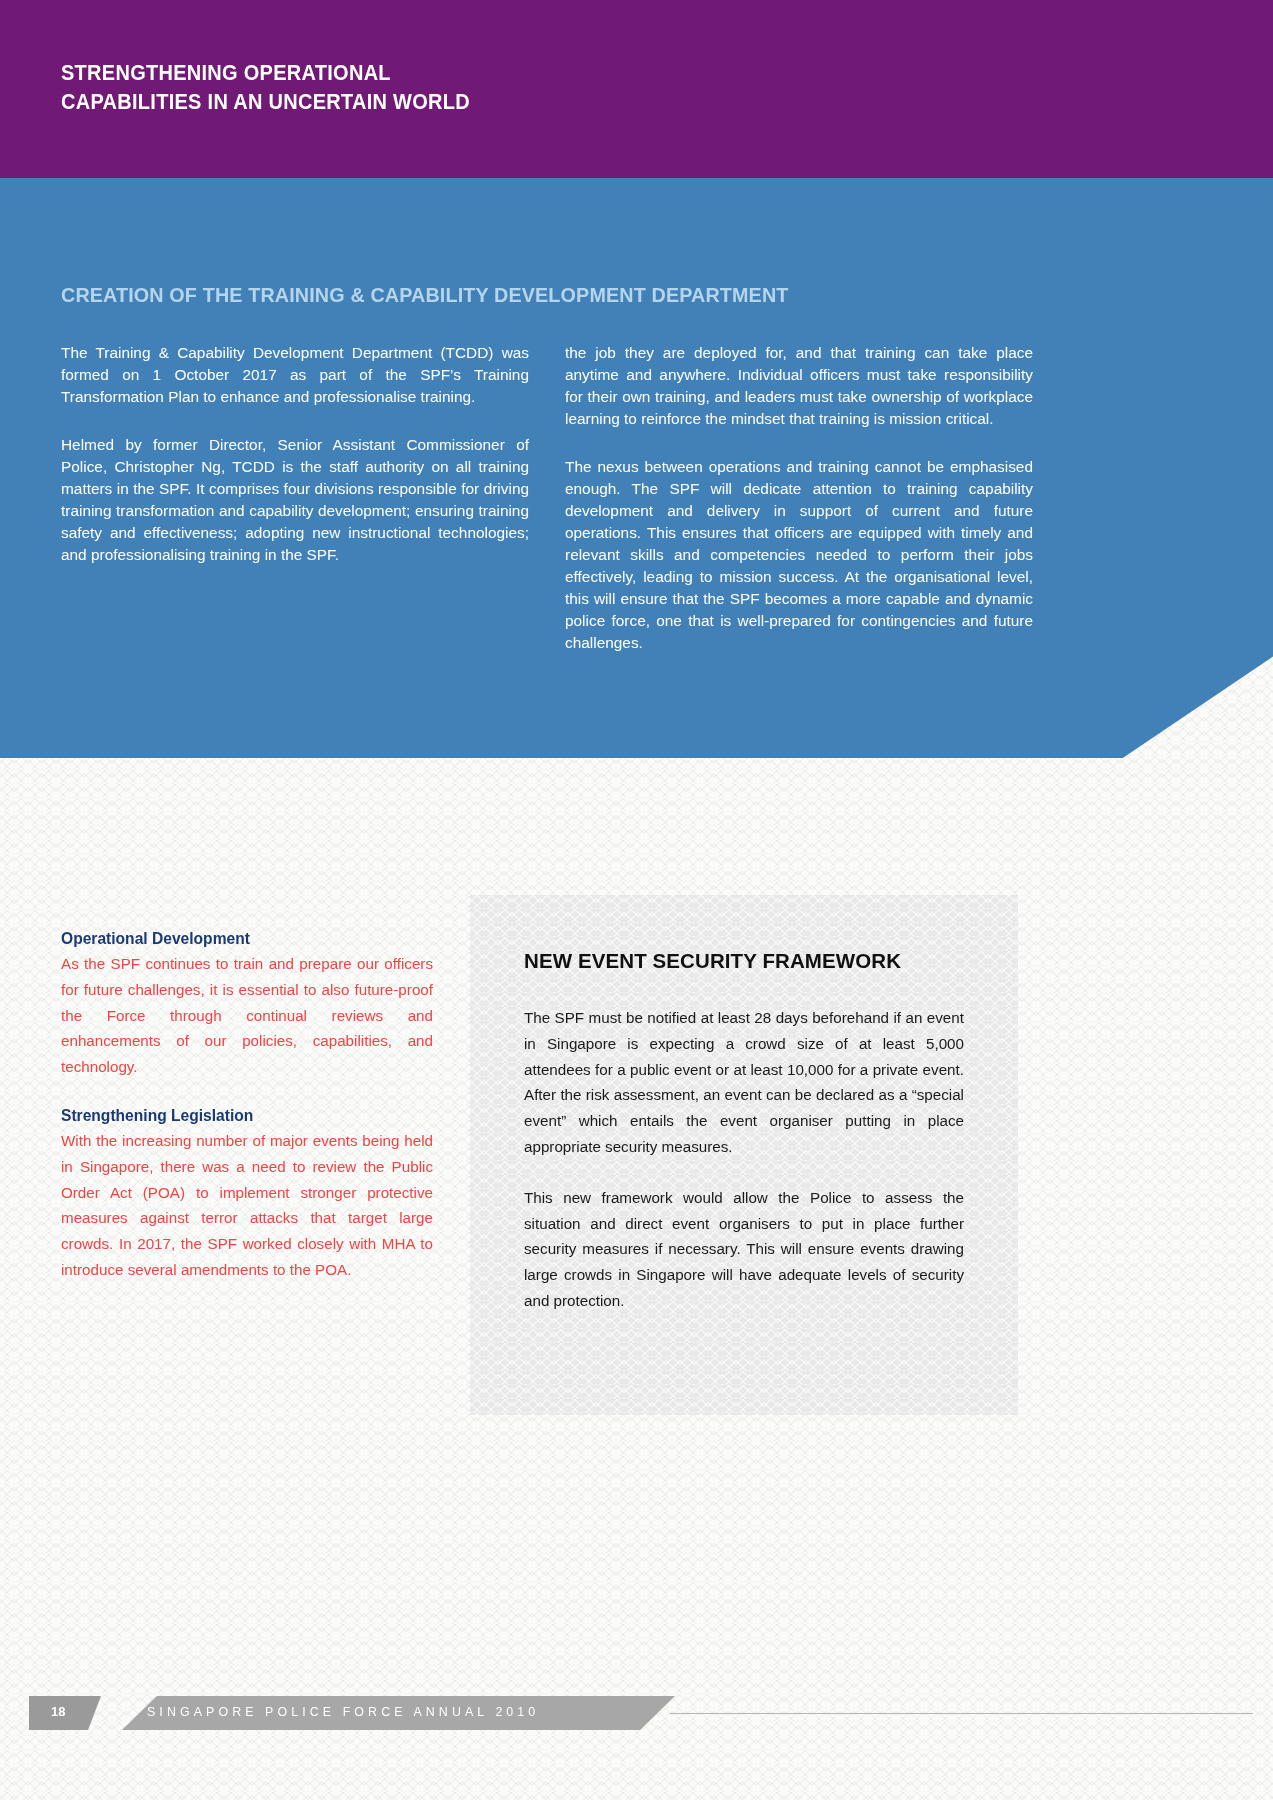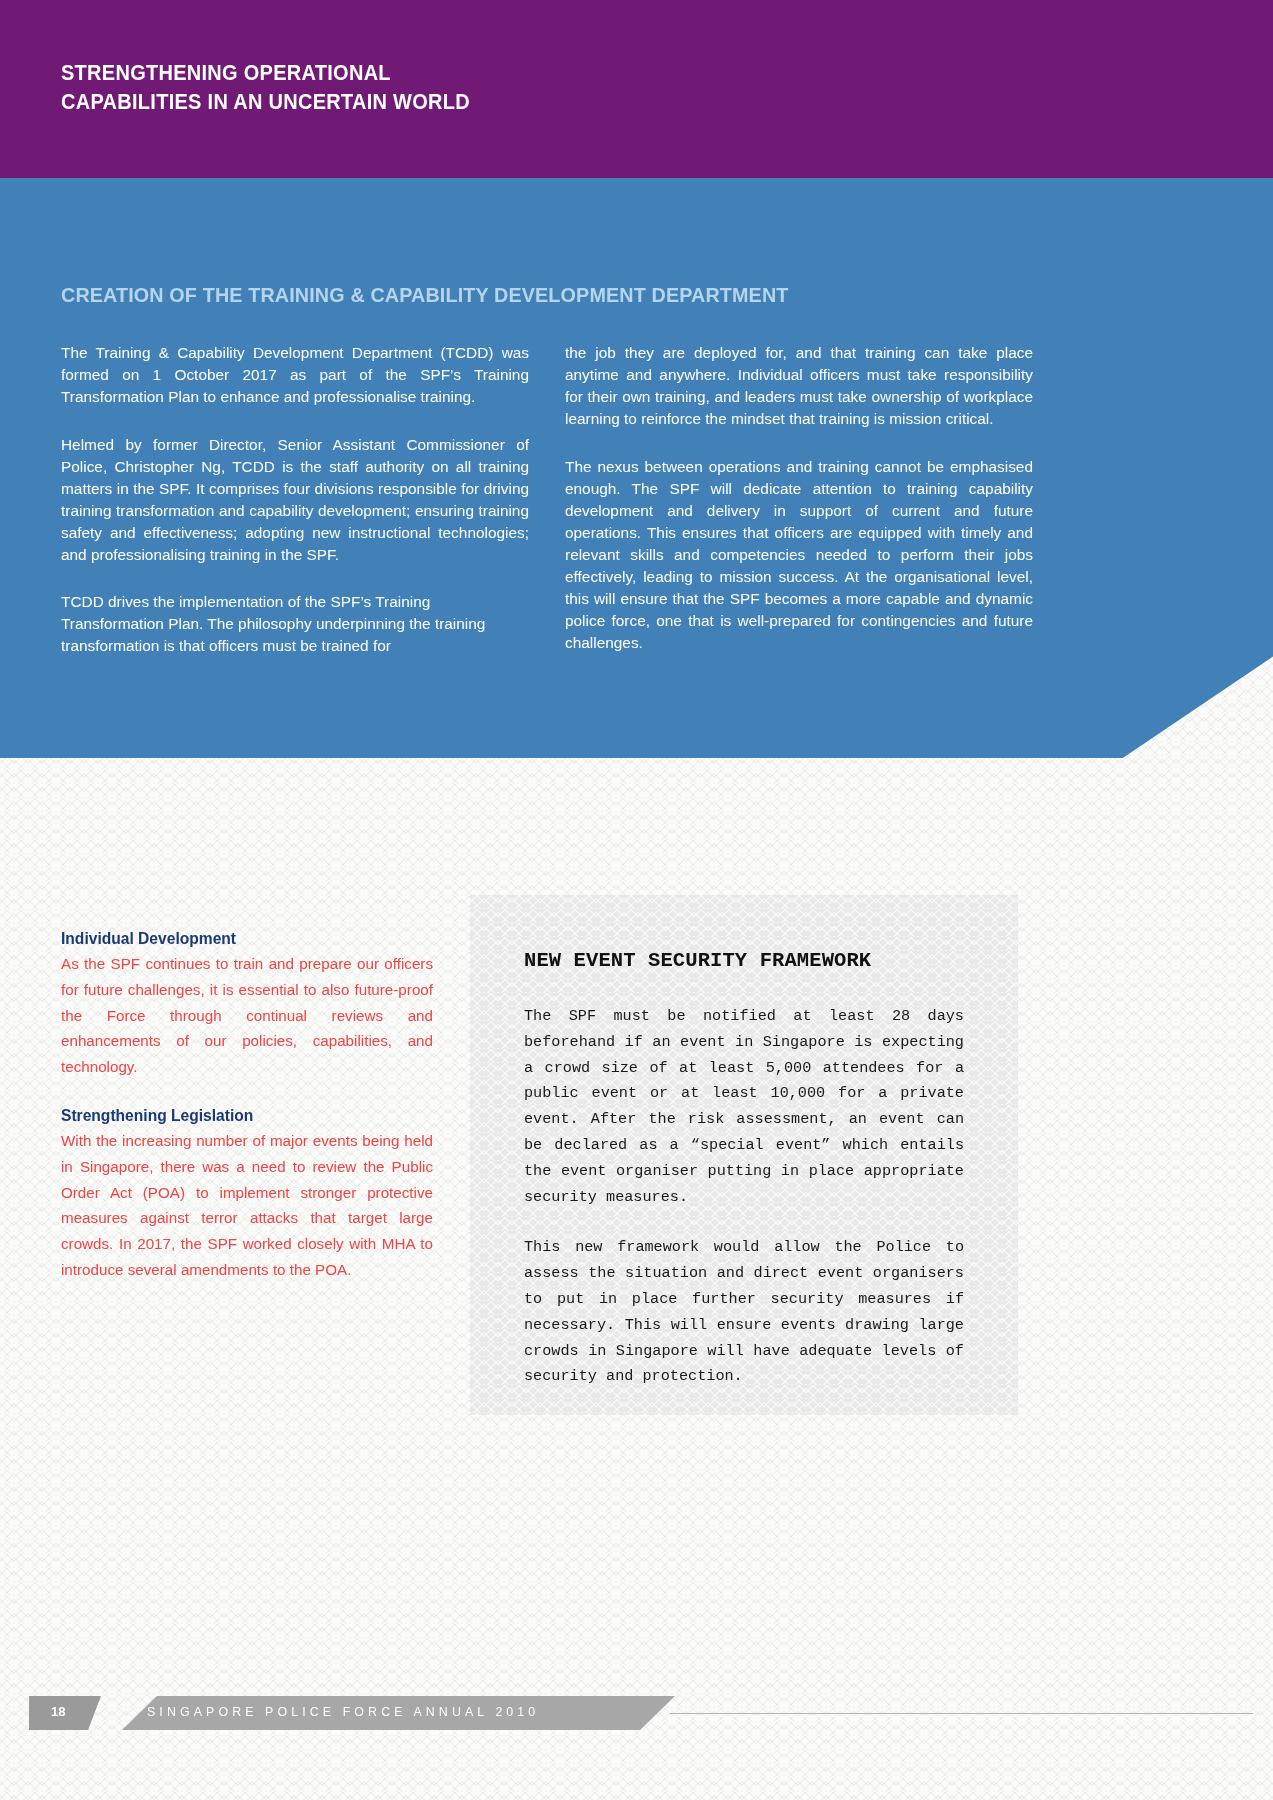--- a/index.html
+++ b/index.html
@@ -145,21 +145,20 @@
     height: 520px;
     background: #e9e9e9;
     background-image:
       repeating-linear-gradient(45deg,
         rgba(255,255,255,0.55) 0px, rgba(255,255,255,0.55) 1px,
         rgba(0,0,0,0) 1px, rgba(0,0,0,0) 7px),
       repeating-linear-gradient(-45deg,
         rgba(255,255,255,0.55) 0px, rgba(255,255,255,0.55) 1px,
         rgba(0,0,0,0) 1px, rgba(0,0,0,0) 7px);
     background-size: 14px 14px, 14px 14px;
-    font-family: Liberation Mono, monospace;
   }
   .grey-box h2 {
     color: #111111;
     font-size: 20.5px;
     font-weight: bold;
     margin: 54px 0 0 54px;
     letter-spacing: 0.1px;
   }
   .grey-box .gb-body {
     margin: 0 54px 0 54px;
@@ -242,37 +241,36 @@
 
 <div class="blue-panel">
 
   <div class="section-heading">CREATION OF THE TRAINING &amp; CAPABILITY DEVELOPMENT DEPARTMENT</div>
 
   <div class="blue-cols">
 
     <div class="blue-col">
       <p>The Training &amp; Capability Development Department (TCDD) was formed on 1 October 2017 as part of the SPF’s Training Transformation Plan to enhance and professionalise training.</p>
       <p>Helmed by former Director, Senior Assistant Commissioner of Police, Christopher Ng, TCDD is the staff authority on all training matters in the SPF. It comprises four divisions responsible for driving training transformation and capability development; ensuring training safety and effectiveness; adopting new instructional technologies; and professionalising training in the SPF.</p>
-      <p class="nojust">TCDD drives the implementation of the SPF’s Training Transformation Plan. The philosophy underpinning the training transformation is that officers must be trained for</p>
     </div>
 
     <div class="blue-col">
       <p>the job they are deployed for, and that training can take place anytime and anywhere. Individual officers must take responsibility for their own training, and leaders must take ownership of workplace learning to reinforce the mindset that training is mission critical.</p>
       <p>The nexus between operations and training cannot be emphasised enough. The SPF will dedicate attention to training capability development and delivery in support of current and future operations. This ensures that officers are equipped with timely and relevant skills and competencies needed to perform their jobs effectively, leading to mission success. At the organisational level, this will ensure that the SPF becomes a more capable and dynamic police force, one that is well-prepared for contingencies and future challenges.</p>
     </div>
 
   </div>
 </div>
 
 <div class="lower">
 
   <div class="left-col">
 
     <div class="block">
-      <h3>Individual Development</h3>
+      <h3>Operational Development</h3>
       <p>As the SPF continues to train and prepare our officers for future challenges, it is essential to also future-proof the Force through continual reviews and enhancements of our policies, capabilities, and technology.</p>
     </div>
 
     <div class="block">
       <h3>Strengthening Legislation</h3>
       <p>With the increasing number of major events being held in Singapore, there was a need to review the Public Order Act (POA) to implement stronger protective measures against terror attacks that target large crowds. In 2017, the SPF worked closely with MHA to introduce several amendments to the POA.</p>
     </div>
 
   </div>
 

